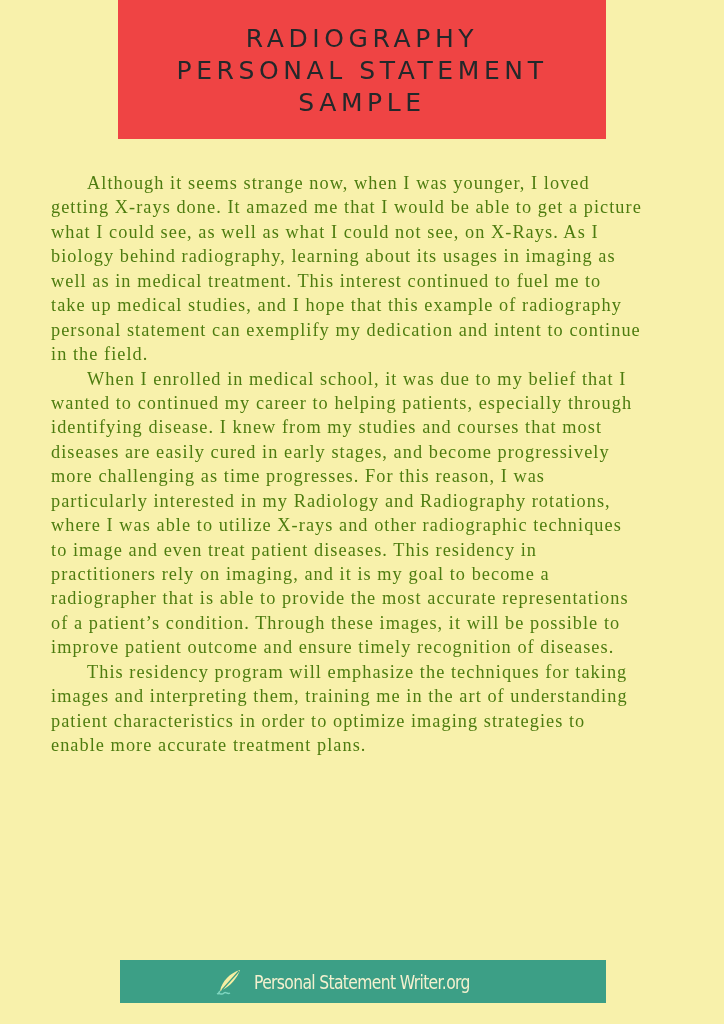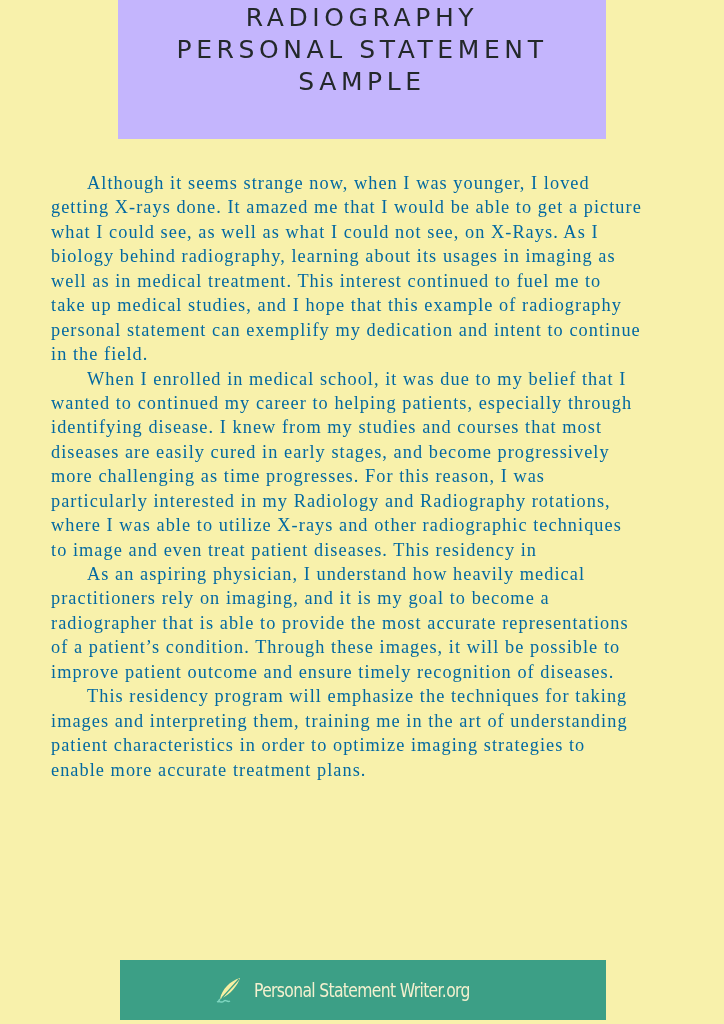--- a/index.html
+++ b/index.html
@@ -3,39 +3,39 @@
 <meta charset="utf-8">
 <style>
   html, body { margin: 0; padding: 0; }
   body {
     width: 724px; height: 1024px; overflow: hidden; position: relative;
     background: #f8f1ab;
     font-family: "Liberation Serif", serif;
   }
   .header {
     position: absolute; left: 118px; top: 0; width: 488px; height: 139px;
-    background: #c4b5fd;
-    display: flex; flex-direction: column; align-items: center; 
+    background: #ef4444;
+    display: flex; flex-direction: column; align-items: center; justify-content: center;
     padding-top: 2px; box-sizing: border-box;
   }
   .header .tline {
     font-family: "DejaVu Sans", sans-serif;
     font-size: 25px; font-weight: 500; letter-spacing: 4.6px;
     color: #23282a; line-height: 32px; text-align: center; white-space: nowrap;
   }
   .body {
     position: absolute; left: 51px; top: 171px; width: 650px;
   }
   .line {
-    font-size: 18.3px; line-height: 24.45px; color: #0369a1;
+    font-size: 18.3px; line-height: 24.45px; color: #4d7c0f;
     letter-spacing: 1.05px; white-space: nowrap; height: 24.45px;
   }
   .line.indent { padding-left: 36px; }
   .footer {
-    position: absolute; left: 120px; top: 960px; width: 486px; height: 60px;
+    position: absolute; left: 120px; top: 960px; width: 486px; height: 43px;
     background: #3c9f86;
     display: flex; align-items: center; justify-content: center;
   }
   .footer .logo { display: flex; align-items: center; gap: 10px; margin-left: 6px; }
   .footer .brand {
     font-family: "DejaVu Sans", sans-serif; font-size: 19px; color: #f3f0cf;
     letter-spacing: -0.8px; transform: scaleX(0.82); transform-origin: left center;
     white-space: nowrap; display: inline-block;
   }
   .pen-icon { width: 30px; height: 30px; display: inline-block; }
@@ -59,21 +59,20 @@
     <div class="line">personal statement can exemplify my dedication and intent to continue</div>
     <div class="line">in the field.</div>
     <div class="line indent">When I enrolled in medical school, it was due to my belief that I</div>
     <div class="line">wanted to continued my career to helping patients, especially through</div>
     <div class="line">identifying disease. I knew from my studies and courses that most</div>
     <div class="line">diseases are easily cured in early stages, and become progressively</div>
     <div class="line">more challenging as time progresses. For this reason, I was</div>
     <div class="line">particularly interested in my Radiology and Radiography rotations,</div>
     <div class="line">where I was able to utilize X-rays and other radiographic techniques</div>
     <div class="line">to image and even treat patient diseases. This residency in</div>
-    <div class="line indent">As an aspiring physician, I understand how heavily medical</div>
     <div class="line">practitioners rely on imaging, and it is my goal to become a</div>
     <div class="line">radiographer that is able to provide the most accurate representations</div>
     <div class="line">of a patient’s condition. Through these images, it will be possible to</div>
     <div class="line">improve patient outcome and ensure timely recognition of diseases.</div>
     <div class="line indent">This residency program will emphasize the techniques for taking</div>
     <div class="line">images and interpreting them, training me in the art of understanding</div>
     <div class="line">patient characteristics in order to optimize imaging strategies to</div>
     <div class="line">enable more accurate treatment plans.</div>
   </div>
 

